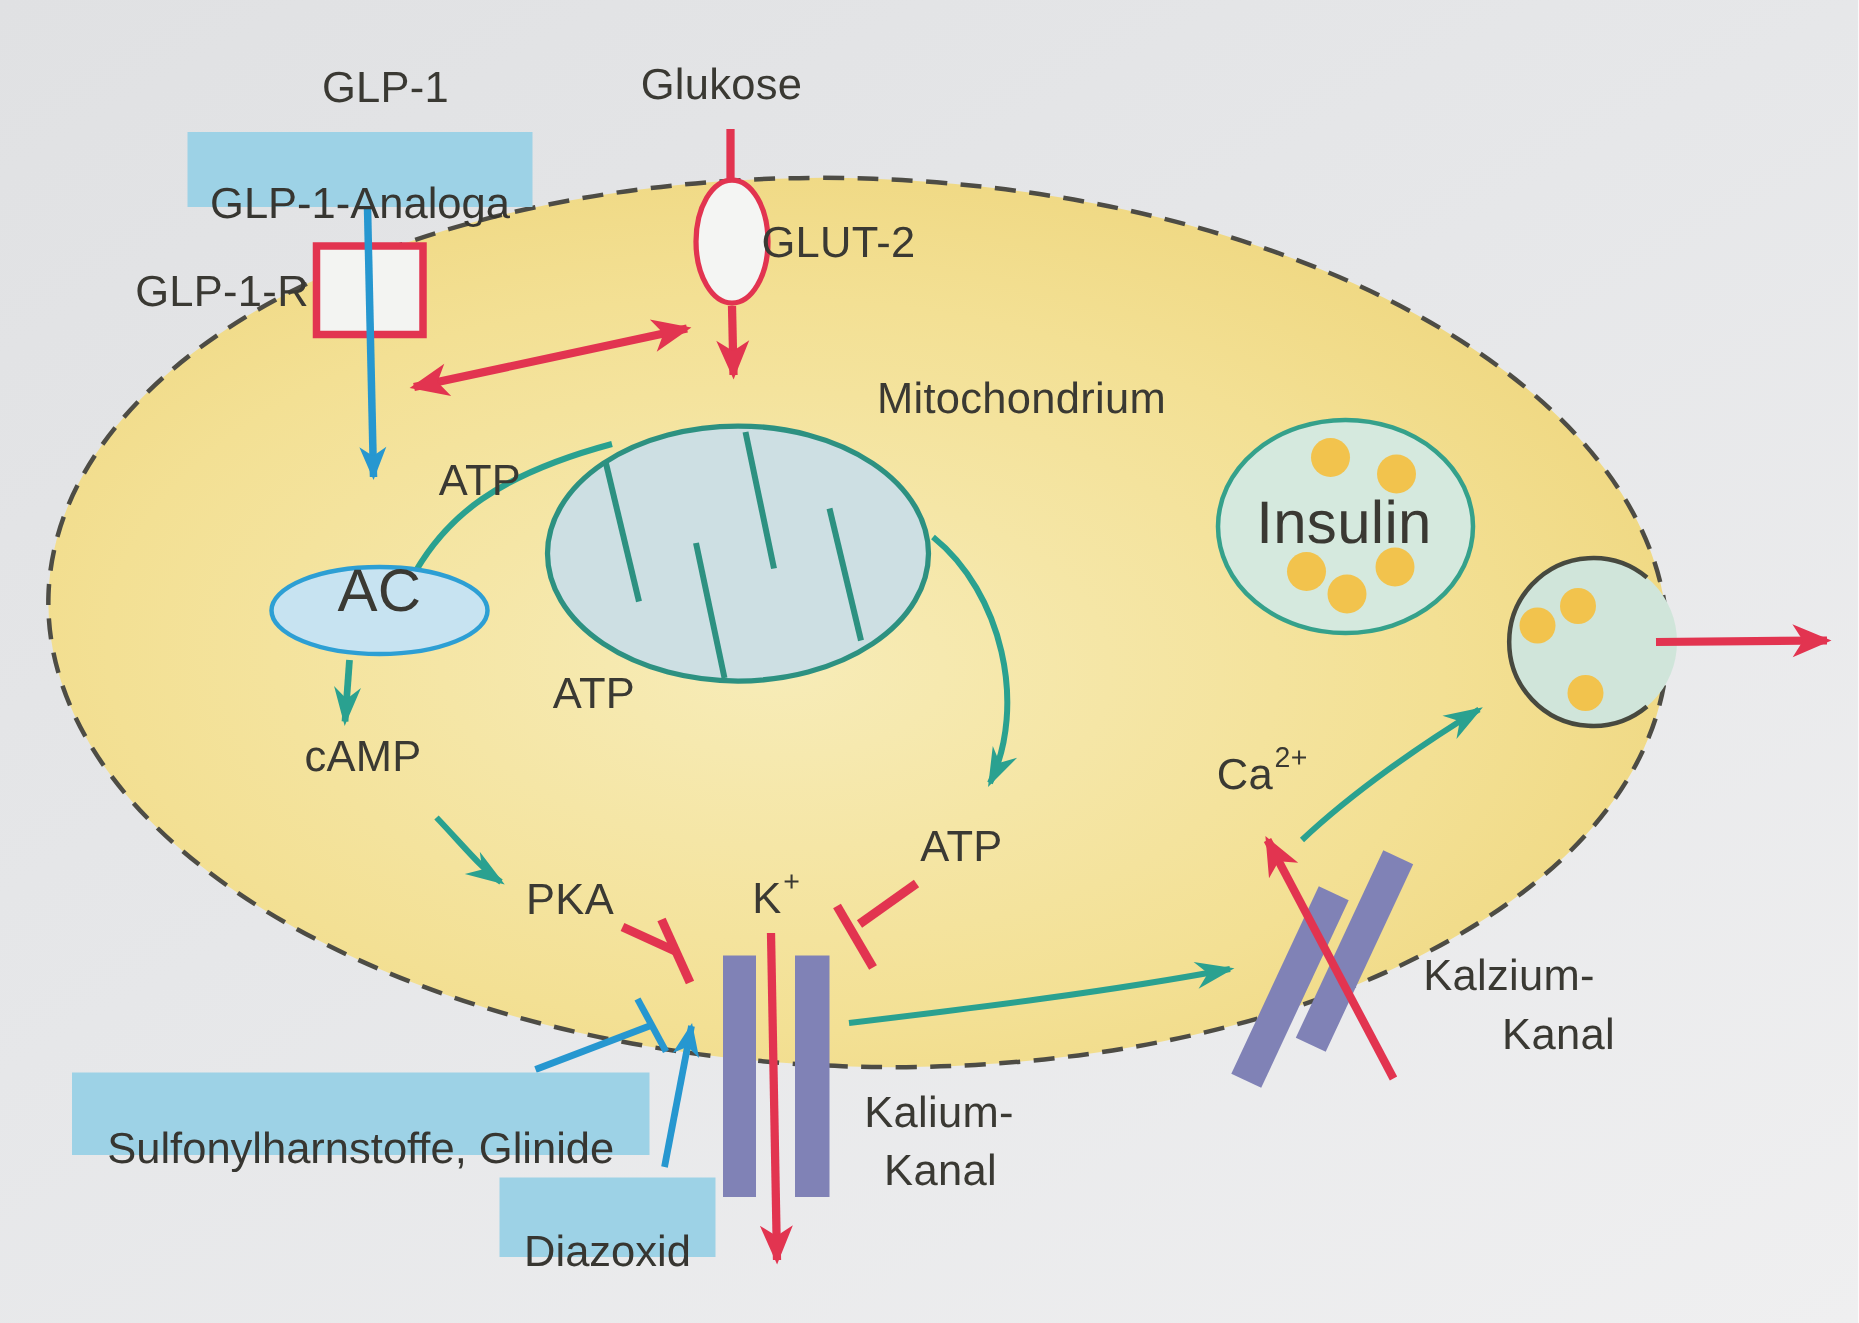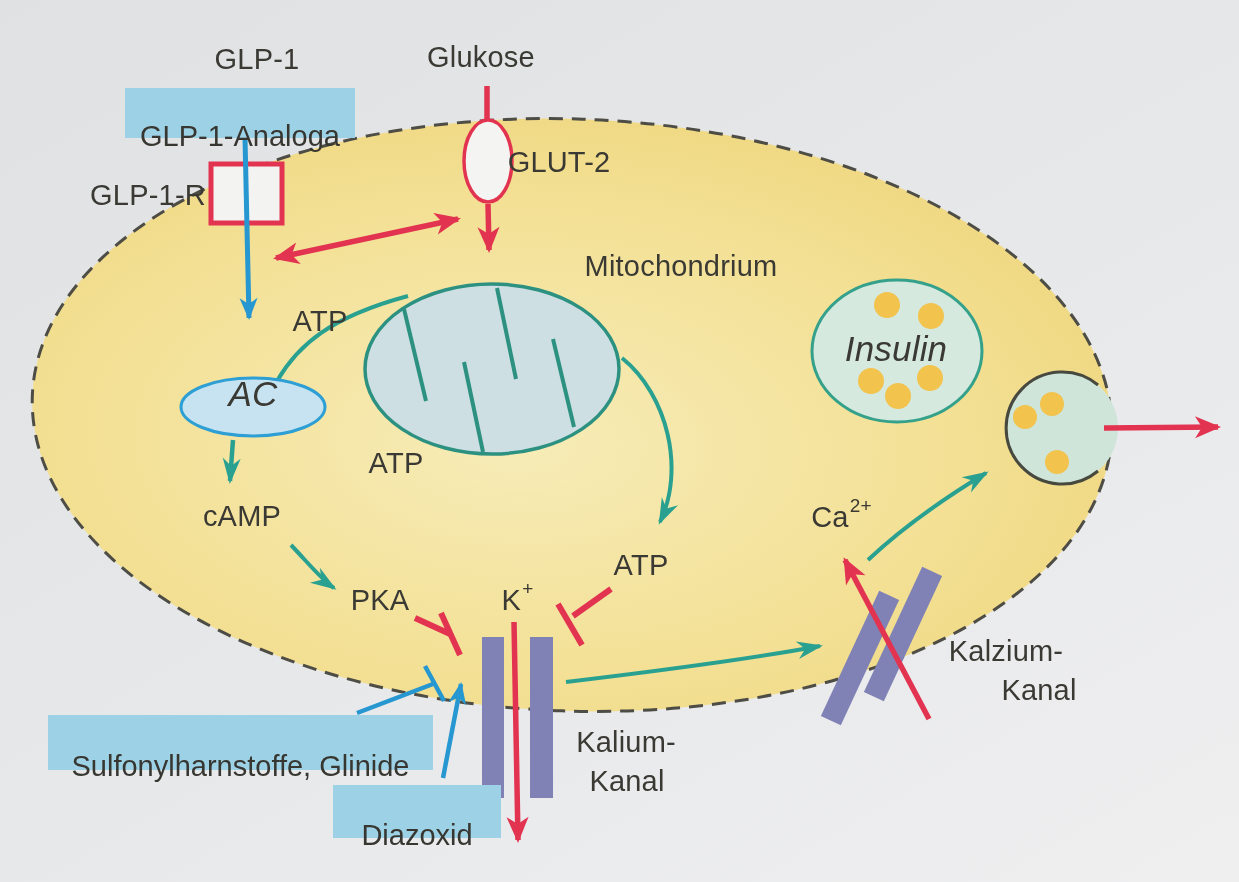--- a/index.html
+++ b/index.html
@@ -13,21 +13,21 @@
   .canvas svg{position:absolute;left:0;top:0;}
   .lbl{
     position:absolute;
     transform:translate(-50%,-50%);
     font-size:29px;
     line-height:1.1;
     color:#3a3933;
     white-space:nowrap;
     letter-spacing:.2px;
   }
-  .lbl.big{font-size:35px;font-style:italic;}
+  .lbl.big{font-size:40px;}
   .hl{
     position:absolute;
     background:#9dd2e6;
     display:flex;align-items:center;justify-content:center;
   }
   .hl span{font-size:29px;color:#373631;white-space:nowrap;margin-top:47px;}
   sup.sp{font-size:19px;position:relative;top:-4px;left:1px;}
 </style>
 </head>
 <body>
@@ -119,34 +119,34 @@
   </g>
   <line x1="1104" y1="428" x2="1218" y2="427" stroke="#e23450" stroke-width="5.5" marker-end="url(#ah-red)"></line>
 </svg>
 
 <div class="hl" style="left:125px;top:88px;width:230px;height:50px;">
   <span>GLP-1-Analoga</span>
 </div>
 <div class="hl" style="left:48px;top:715px;width:385px;height:55px;align-items:center;">
   <span>Sulfonylharnstoffe, Glinide</span>
 </div>
-<div class="hl" style="left:333px;top:785px;width:168px;height:53px;">
+<div class="hl" style="left:333px;top:785px;width:144px;height:53px;">
   <span>Diazoxid</span>
 </div>
 
 <div class="lbl" style="left:237px;top:60px;margin-left:20px;">GLP-1</div>
 <div class="lbl" style="left:148px;top:196px;">GLP-1-R</div>
 <div class="lbl" style="left:481px;top:58px;">Glukose</div>
 <div class="lbl" style="left:559px;top:163px;">GLUT-2</div>
 <div class="lbl" style="left:681px;top:267px;">Mitochondrium</div>
 <div class="lbl" style="left:320px;top:322px;">ATP</div>
 <div class="lbl" style="left:396px;top:464px;">ATP</div>
 <div class="lbl" style="left:641px;top:566px;">ATP</div>
 <div class="lbl big" style="left:253px;top:394px;">AC</div>
-<div class="lbl" style="left:242px;top:517px;text-align:right;">cAMP</div>
+<div class="lbl" style="left:242px;top:506px;text-align:right;">cAMP</div>
 <div class="lbl" style="left:380px;top:601px;">PKA</div>
 <div class="lbl" style="left:517px;top:600px;">
   <span>K</span><sup class="sp">+</sup>
 </div>
 <div class="lbl" style="left:841px;top:517px;">
   <span>Ca</span><sup class="sp">2+</sup>
 </div>
 <div class="lbl big" style="left:896px;top:349px;">Insulin</div>
 <div class="lbl" style="left:626px;top:743px;">Kalium-</div>
 <div class="lbl" style="left:627px;top:782px;">Kanal</div>

